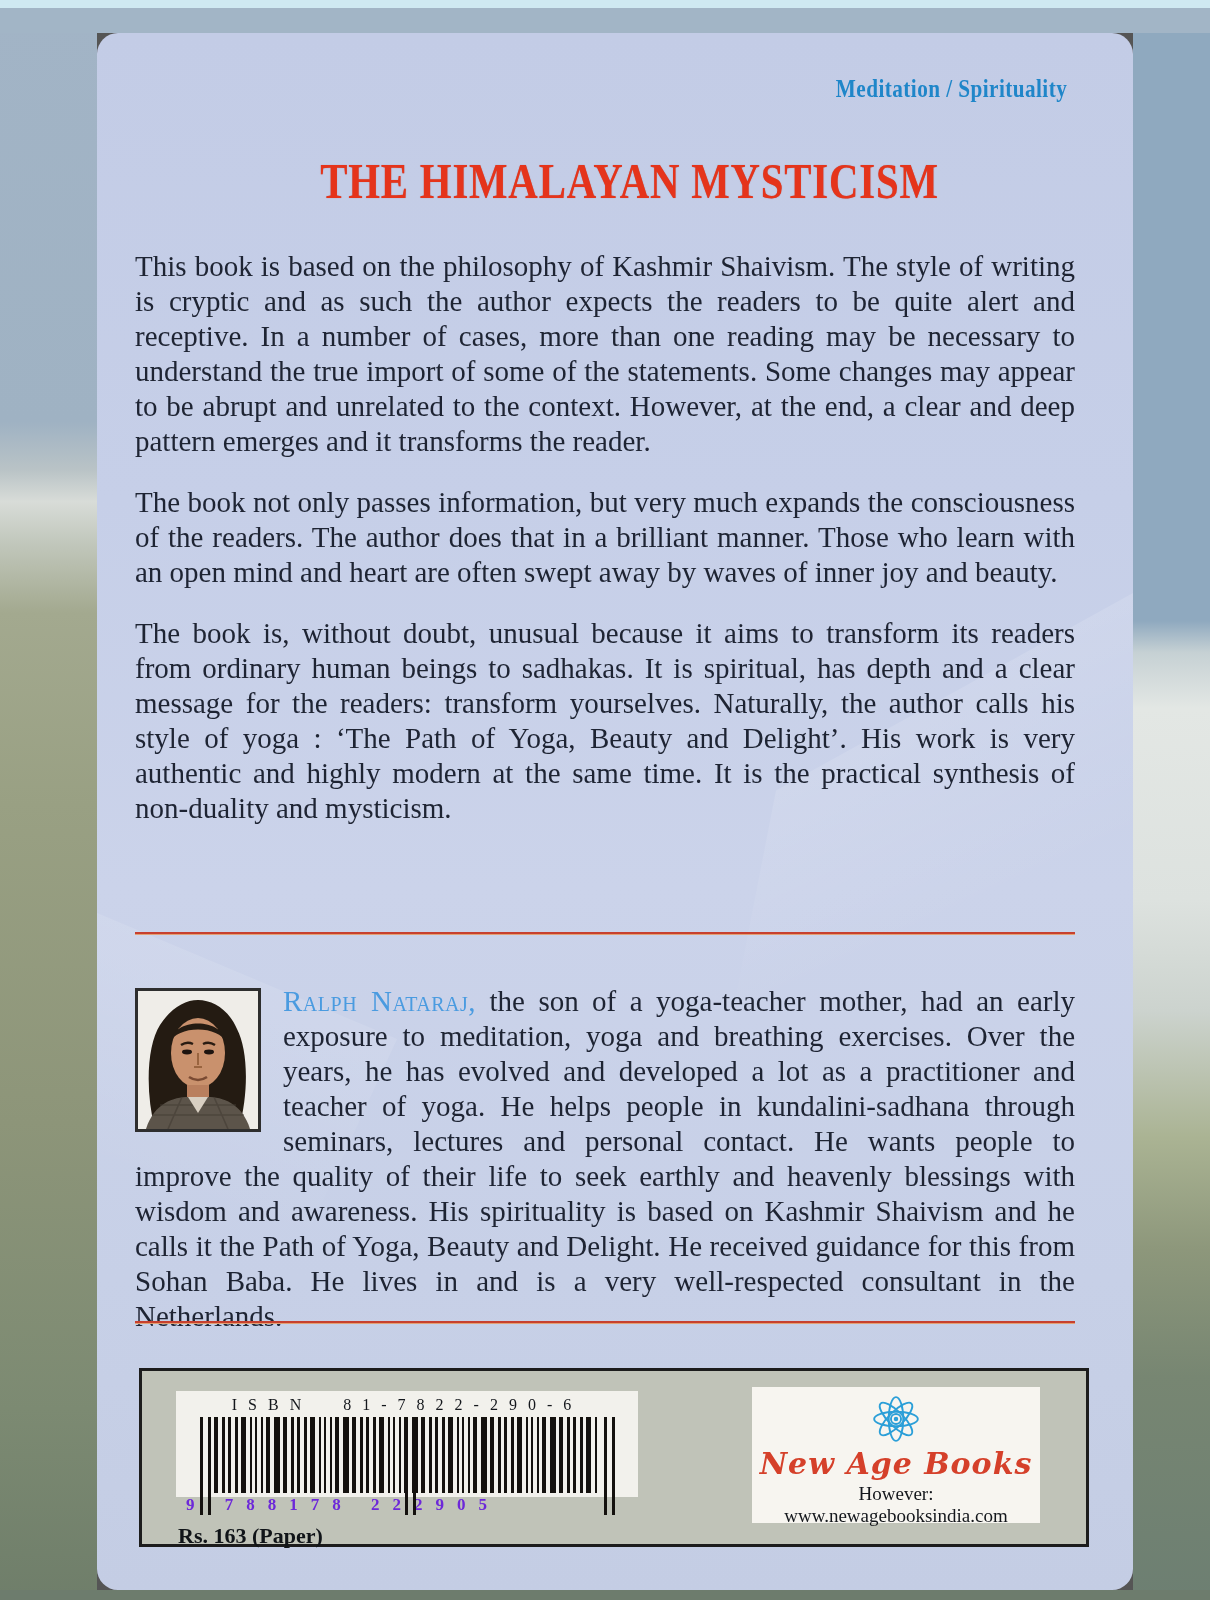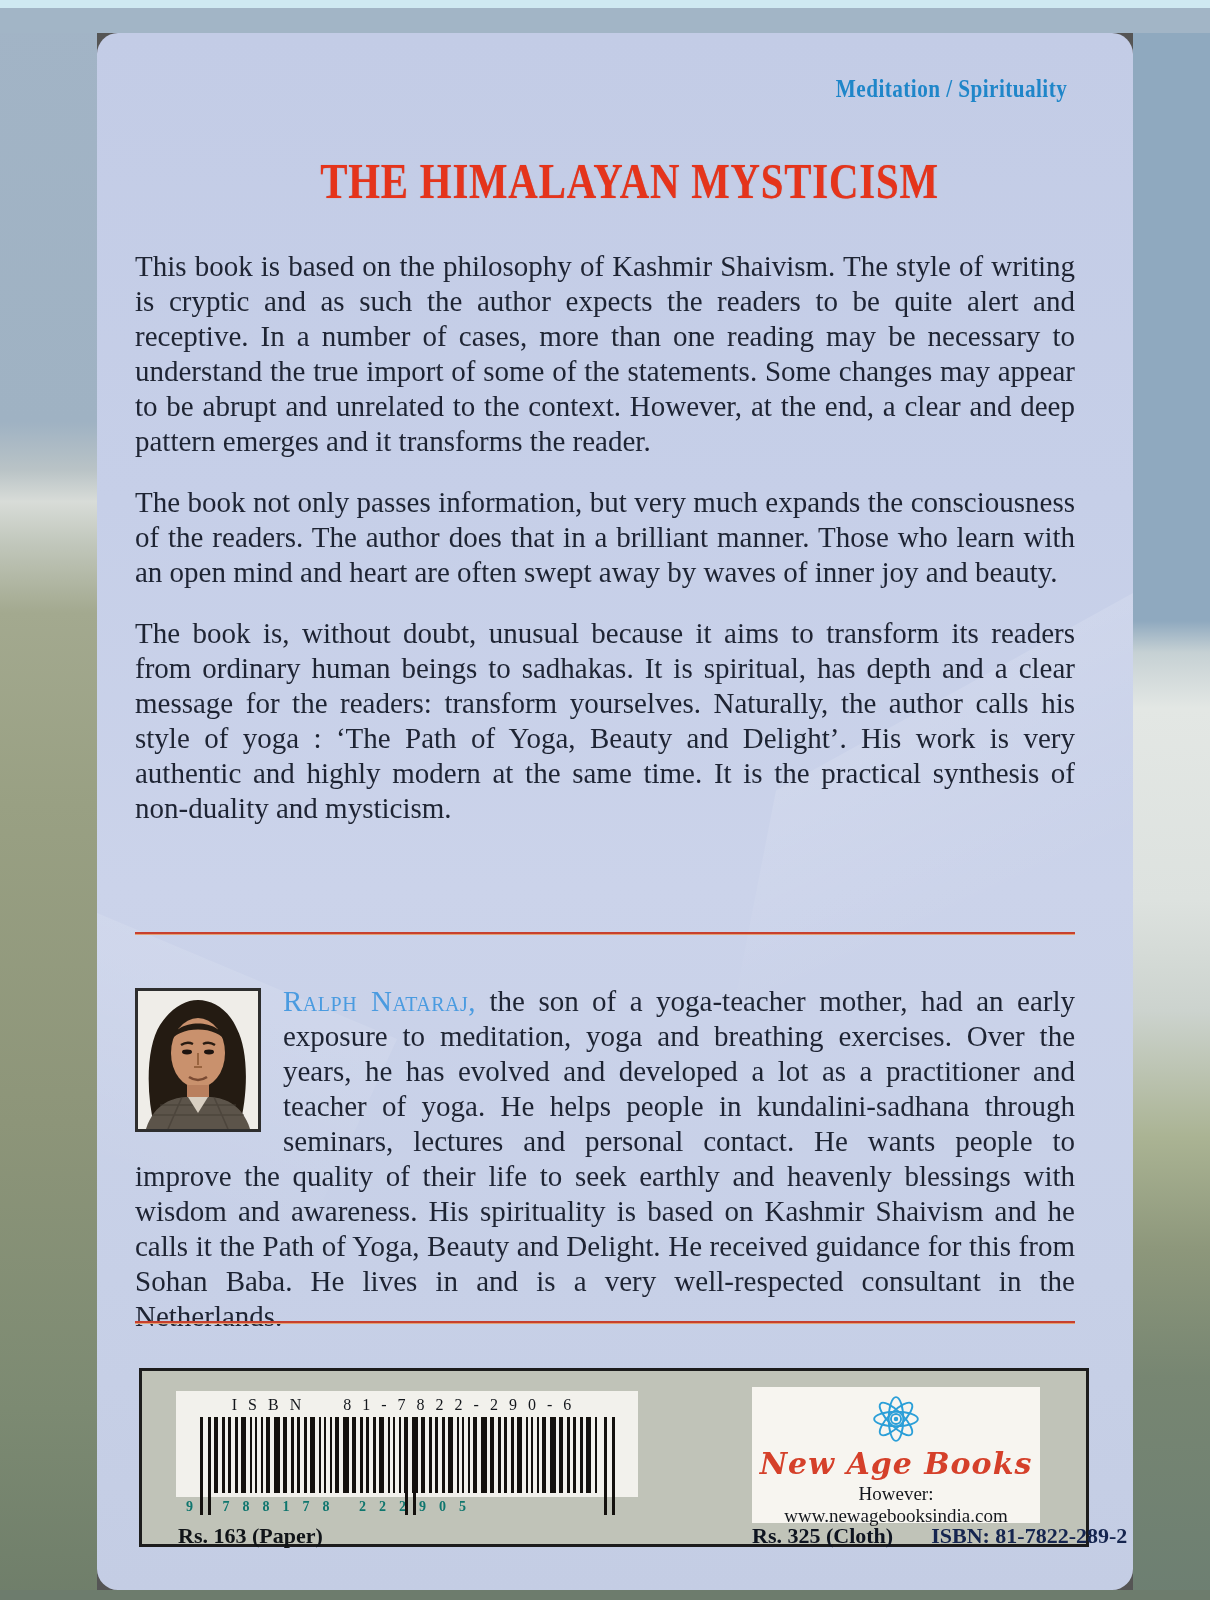--- a/index.html
+++ b/index.html
@@ -86,21 +86,21 @@
   }
   .isbn-top {
     padding-top:5px; text-align:center; font-size:16px; color:#14171c;
     letter-spacing:11px; word-spacing:16px; white-space:nowrap;
   }
   .bars { position:relative; margin:3px 24px 0 24px; height:100px; }
   .bars i { position:absolute; top:0; height:76px; background:#14110e; }
   .bars b { position:absolute; top:0; height:98px; width:3px; background:#14110e; z-index:3; }
   .digits {
     position:absolute; left:-14px; right:0; bottom:2px; z-index:2;
-    font-size:14px; font-weight:bold; color:#0f766e;
+    font-size:17px; font-weight:bold; color:#6d28d9;
     letter-spacing:13px; white-space:nowrap;
   }
   .price-paper {
     position:absolute; left:36px; top:152px; font-size:22px; font-weight:bold; color:#101418;
   }
   .publisher-panel {
     position:absolute; left:610px; top:16px; width:288px; height:136px;
     background:#f7f5f0; text-align:center;
   }
   .atom { display:block; margin:4px auto 0 auto; width:56px; height:56px; }
@@ -236,21 +236,17 @@
             <ellipse cx="50" cy="50" rx="39" ry="13" transform="rotate(90 50 50)"></ellipse>
             <ellipse cx="50" cy="50" rx="39" ry="13" transform="rotate(135 50 50)"></ellipse>
             <circle cx="50" cy="50" r="9"></circle>
           </g>
           <circle cx="50" cy="50" r="4" fill="#2b9fd8"></circle>
         </svg>
         <div class="pub-name">New Age Books</div>
         <div class="pub-site">However: www.newagebooksindia.com</div>
       </div>
 
-      <div class="cloth-row">
-        <span class="price-cloth">Rs. 325 (Cloth)</span>
-        <span class="isbn-cloth">ISBN: 81-7822-289-2</span>
-      </div>
     </div>
   </div>
 
   <div class="bg-bottom"></div>
 </div>
 
 </body></html>

